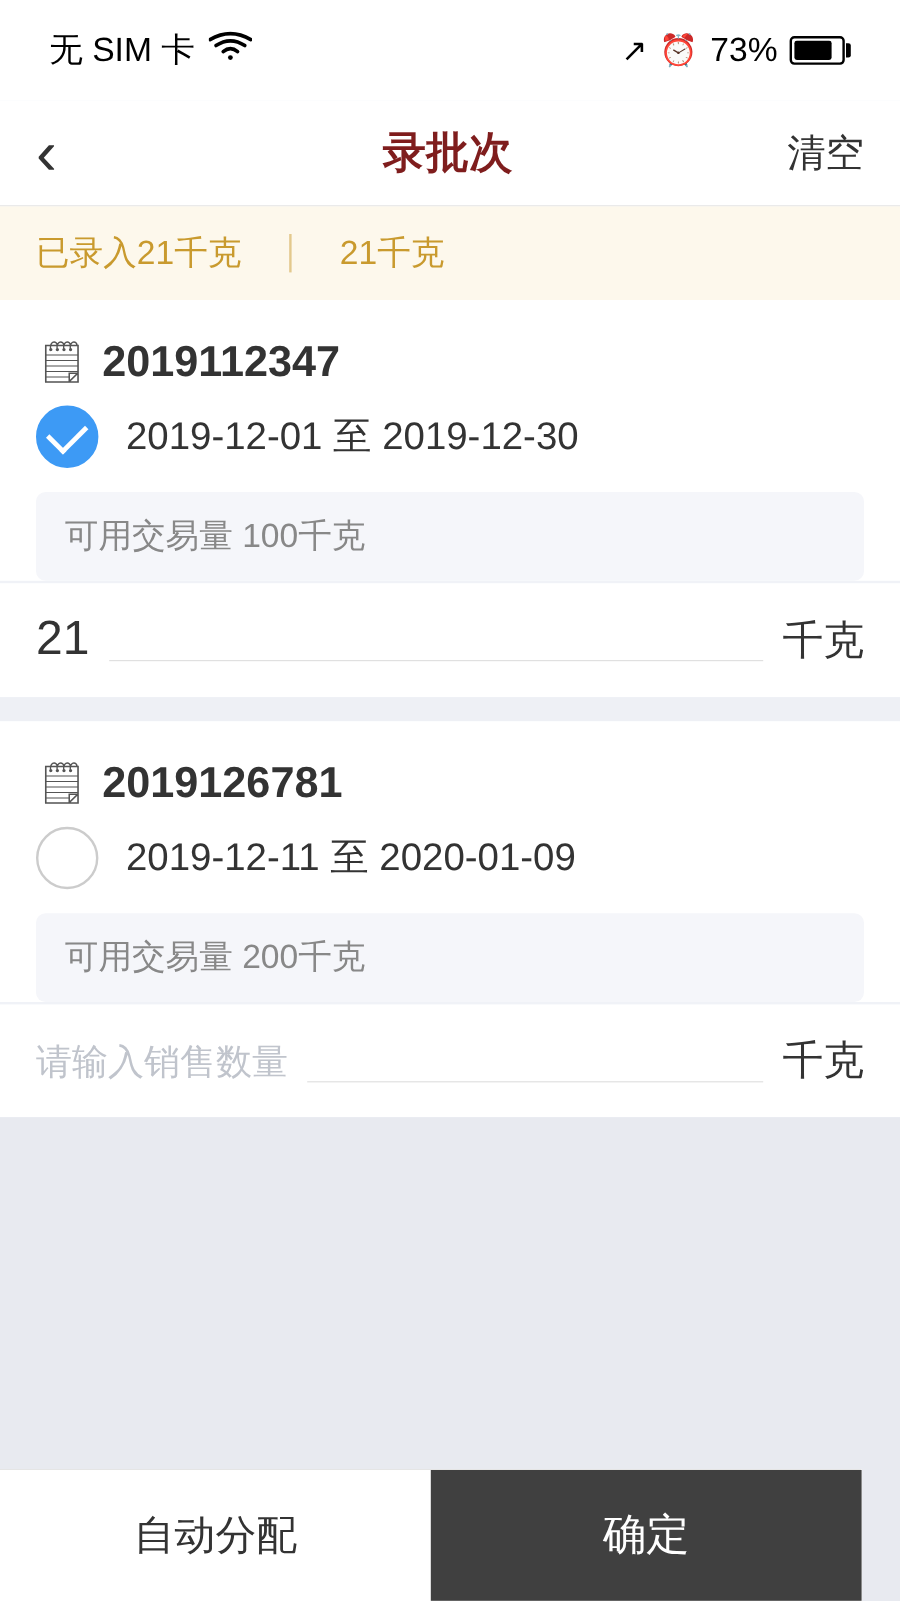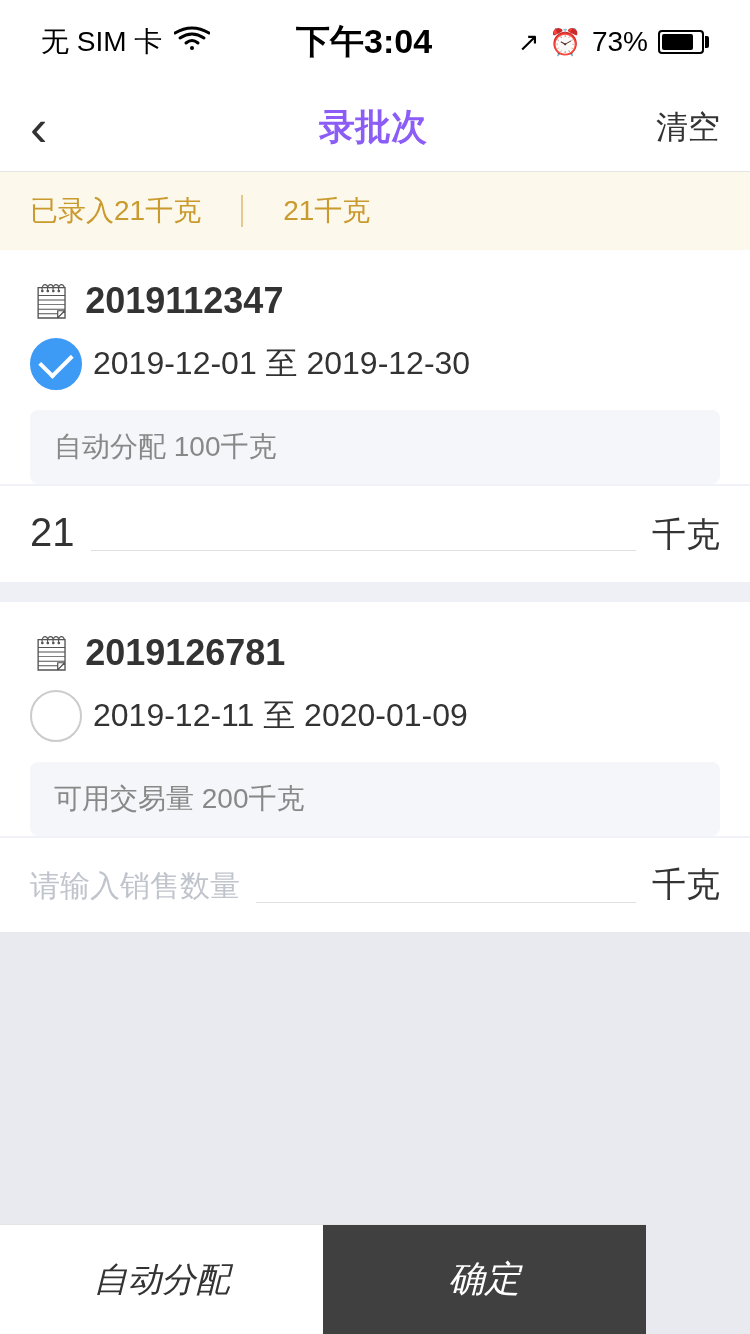--- a/index.html
+++ b/index.html
@@ -58,21 +58,21 @@
     }
     .nav-back {
       font-size: 38px;
       color: #333;
       cursor: pointer;
       width: 60px;
     }
     .nav-title {
       font-size: 36px;
       font-weight: 600;
-      color: #8b5cf6;
+      color: #7f1d1d;
     }
     .nav-clear {
       font-size: 32px;
       color: #333;
       cursor: pointer;
     }
 
     
     .info-bar {
       width: 750px;
@@ -115,21 +115,21 @@
 
     .batch-id {
       font-size: 36px;
       font-weight: 600;
       color: #333;
     }
 
     .batch-row {
       display: flex;
       align-items: center;
-      gap: 11px;
+      gap: 23px;
       margin-bottom: 20px;
     }
 
     .radio-circle {
       width: 52px;
       height: 52px;
       border-radius: 50%;
       border: 2px solid #ccc;
       flex-shrink: 0;
       display: flex;
@@ -219,26 +219,25 @@
       background: #e8eaf0;
       flex: 1;
       min-height: 400px;
     }
 
     
     .footer {
       position: fixed;
       bottom: 0;
       left: 0;
-      width: 646px;
+      width: 718px;
       height: 110px;
       display: flex;
       background: #fff;
       border-top: 1px solid #e5e5e5;
-      font-style: italic;
     }
 
     .footer-auto {
       flex: 1;
       display: flex;
       align-items: center;
       justify-content: center;
       font-size: 34px;
       color: #333;
       background: #fff;
@@ -299,21 +298,20 @@
     <span>无 SIM 卡</span>
     <span>
       <svg viewBox="0 0 36 26" fill="none" xmlns="http://www.w3.org/2000/svg" style="width:36px;height:26px;">
         <path d="M18 22 L18 22" stroke="#000" stroke-width="4" stroke-linecap="round"></path>
         <path d="M12 17 Q18 12 24 17" stroke="#000" stroke-width="3" stroke-linecap="round" fill="none"></path>
         <path d="M6 12 Q18 4 30 12" stroke="#000" stroke-width="3" stroke-linecap="round" fill="none"></path>
         <path d="M1 7 Q18 -3 35 7" stroke="#000" stroke-width="3" stroke-linecap="round" fill="none"></path>
       </svg>
     </span>
   </div>
-  <div class="status-center">下午3:04</div>
   <div class="status-right">
     <span style="font-size:26px;">↗</span>
     <span style="font-size:26px;">⏰</span>
     <span>73%</span>
     <span class="battery">
       <span class="battery-body">
           <span class="battery-fill"></span>
         </span>
       <span class="battery-tip"></span>
     </span>
@@ -337,21 +335,21 @@
   <div class="batch-card">
     <div class="batch-header">
       <span class="batch-icon">🗒</span>
       <span class="batch-id">2019112347</span>
     </div>
     <div class="batch-row">
       <div class="radio-circle checked"></div>
       <span class="batch-date">2019-12-01 至 2019-12-30</span>
     </div>
     <div class="available-box">
-      <span>自动分配 100千克</span>
+      <span>可用交易量 100千克</span>
     </div>
   </div>
 
   <div class="quantity-row">
     <div class="quantity-input-area">
       <span class="quantity-value">21</span>
       <div class="quantity-underline"></div>
     </div>
     <span class="unit-label">千克</span>
   </div>

